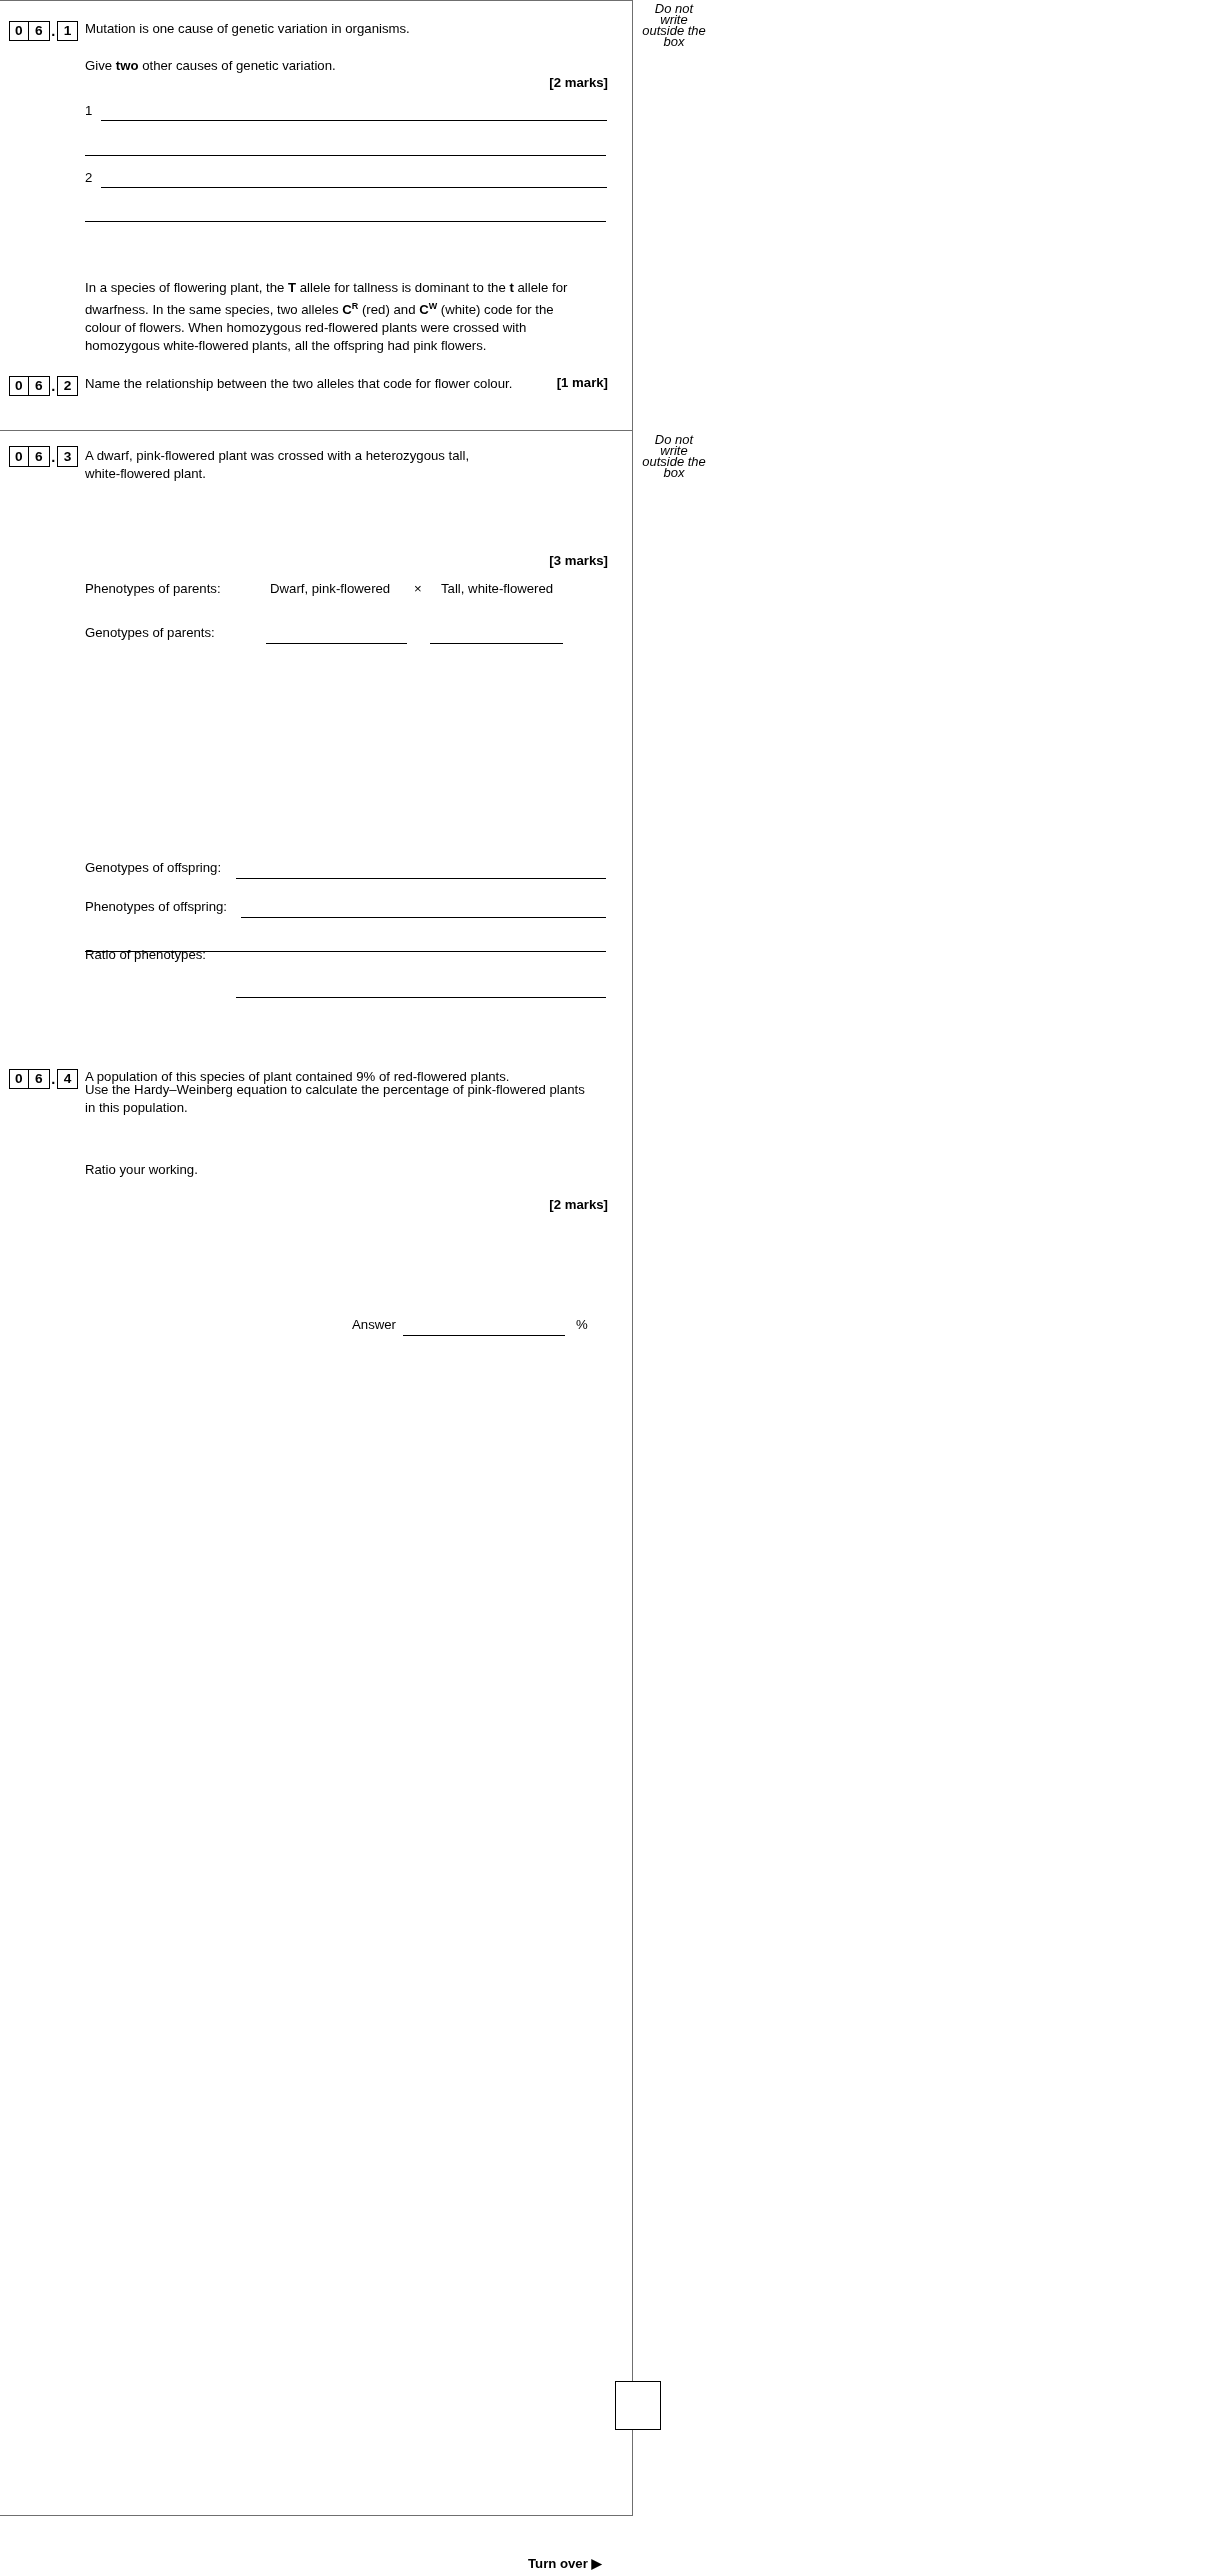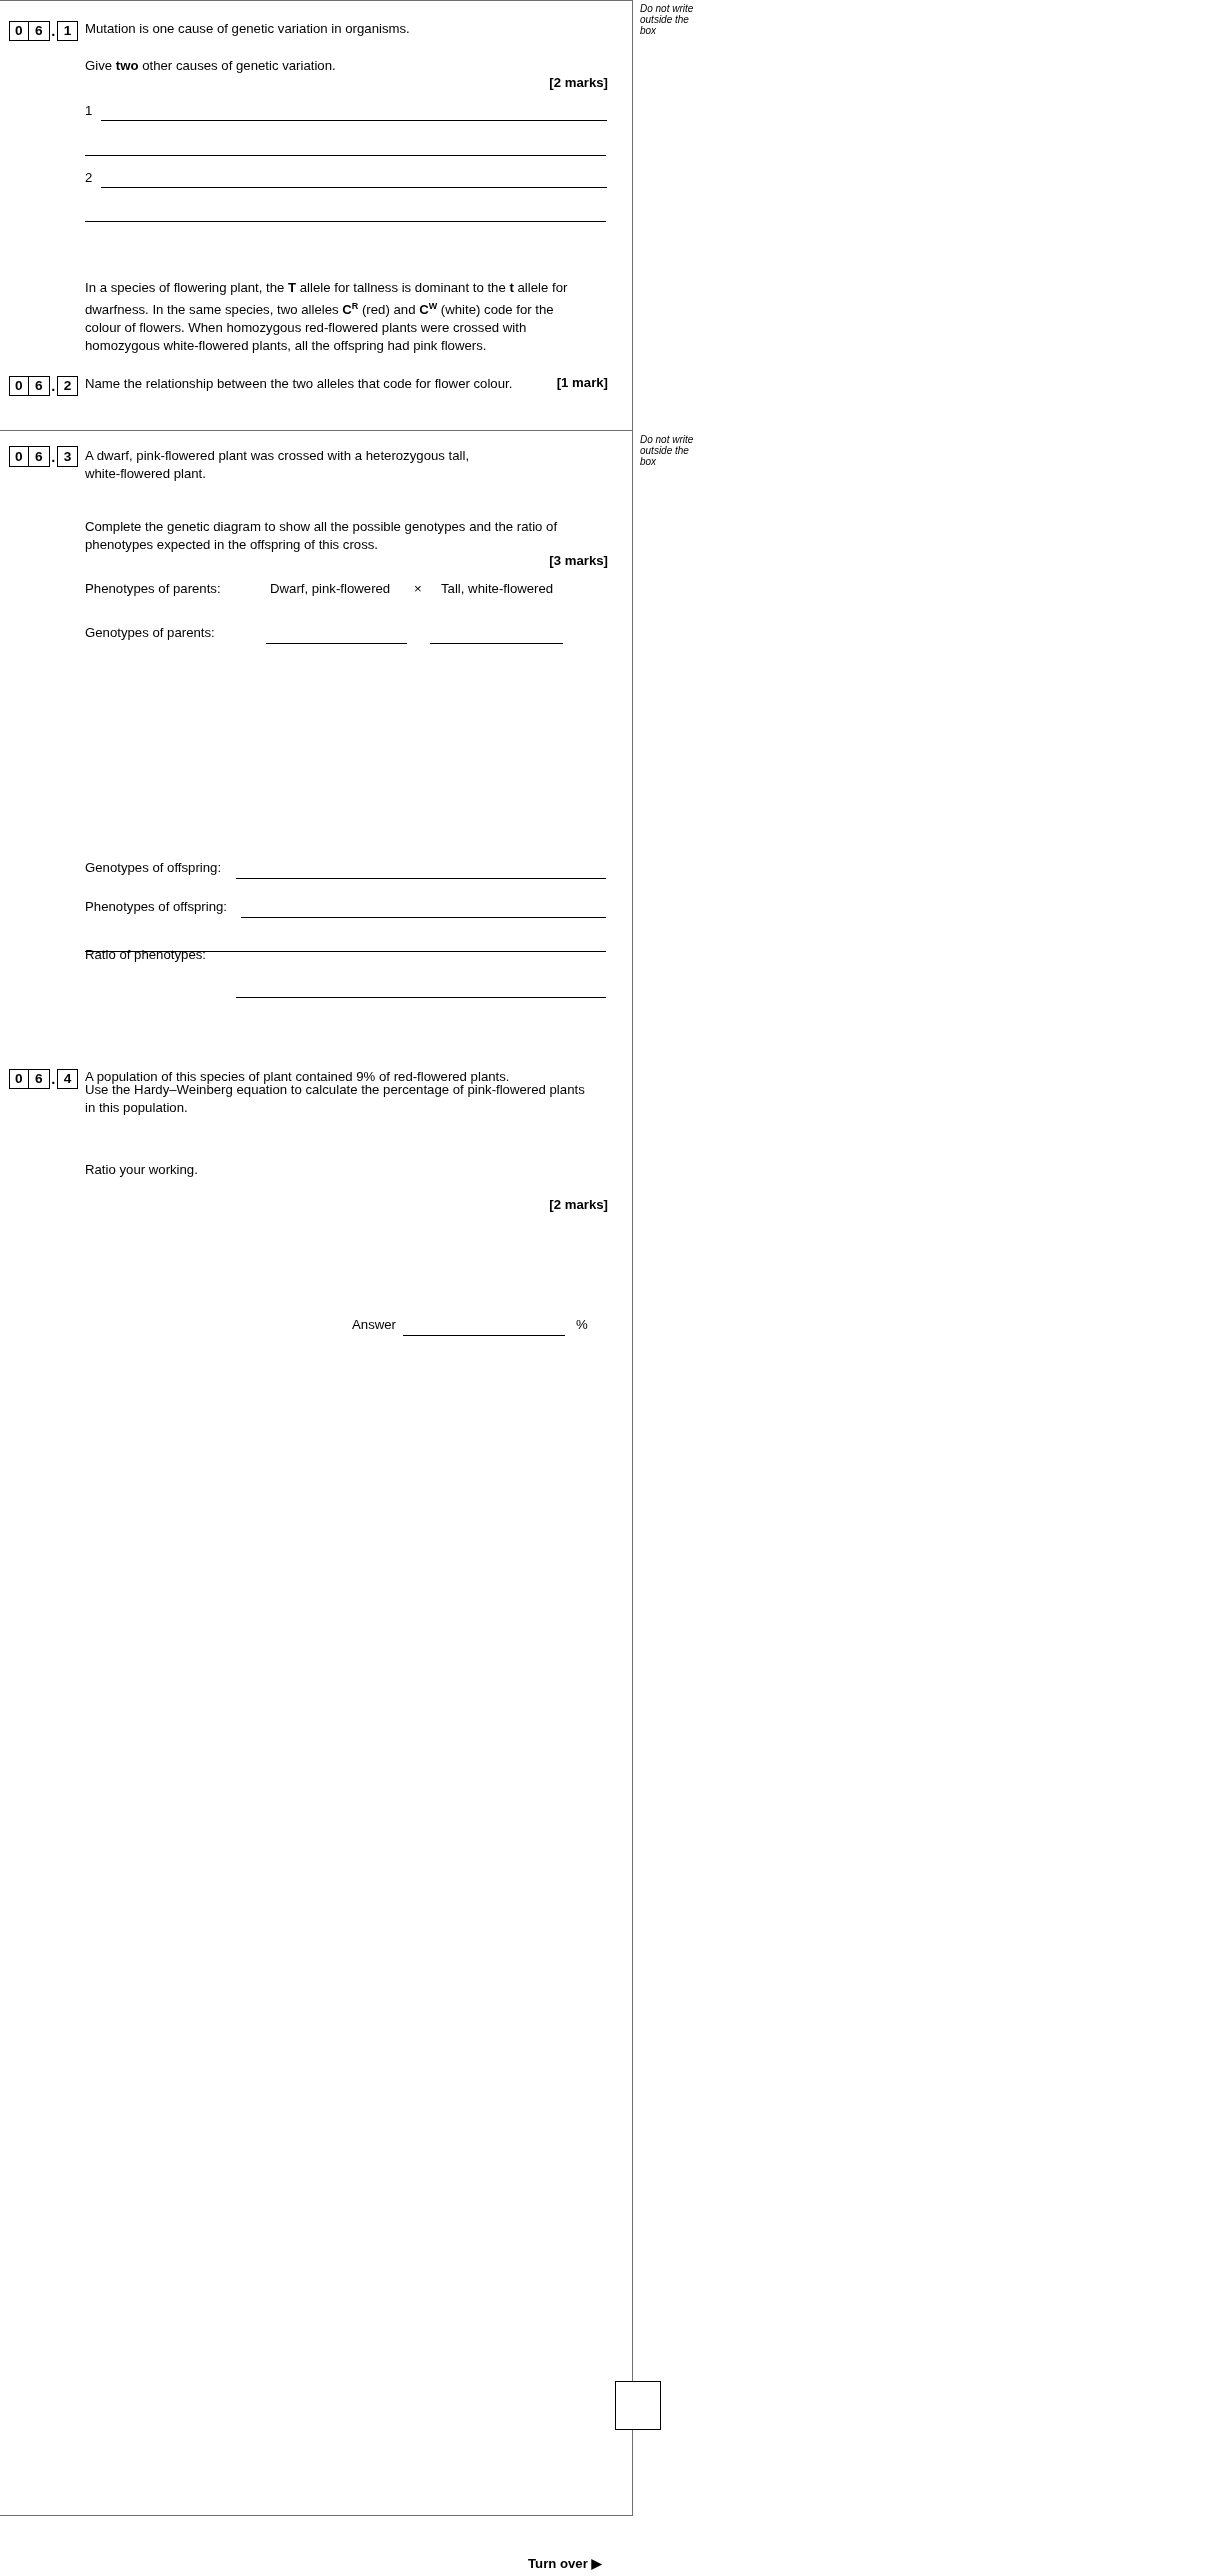--- a/index.html
+++ b/index.html
@@ -84,24 +84,25 @@
     position:absolute;
     font-size:13.2px;
   }
   sup{ font-size:0.68em; vertical-align:super; }
   b{ font-weight:bold;margin-top:40px; }
 
   
   .margin-note{
     position:absolute;
     font-style:italic;
-    font-size:10px;
+    font-size:13px;
     line-height:11px;
     color:#000;
     width:68px;
+    text-align:center;
   }
 
   
   .tally{
     position:absolute;
     border:1.4px solid #000;
     background:#fff;
     box-sizing:border-box;
     display:flex;
     align-items:center;
@@ -175,24 +176,20 @@
       <div class="cell">6</div>
       <div class="dot">.</div>
       <div class="cell">3</div>
     </div>
 
     <div class="body-text" style="top:16px;">
       <p>A dwarf, pink-flowered plant was crossed with a heterozygous tall,</p>
       <p>white-flowered plant.</p>
     </div>
 
-    <div class="body-text" style="top:87px;">
-      <p>Complete the genetic diagram to show all the possible genotypes and the ratio of</p>
-      <p>phenotypes expected in the offspring of this cross.</p>
-    </div>
 
     <div class="marks" style="top:122px;">[3 marks]</div>
 
     <div class="label" style="left:85px;top:150px;">Phenotypes of parents:</div>
     <div class="label" style="left:270px;top:150px;">Dwarf, pink-flowered</div>
     <div class="label" style="left:414px;top:150px;">×</div>
     <div class="label" style="left:441px;top:150px;">Tall, white-flowered</div>
 
     <div class="label" style="left:85px;top:194px;">Genotypes of parents:</div>
     <div class="ruleline" style="left:266px;top:212px;width:141px;"></div>

